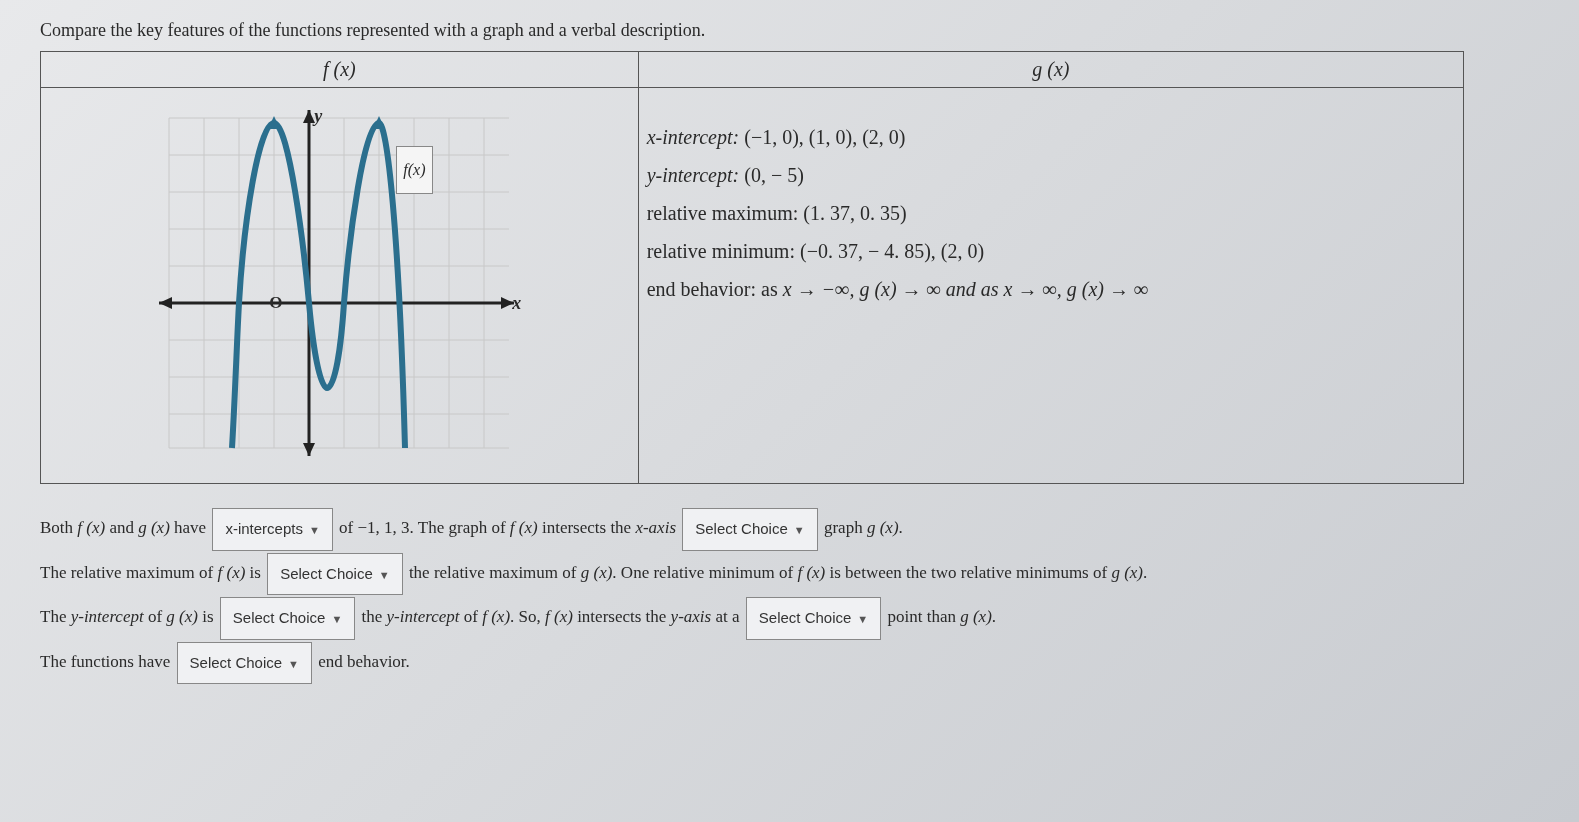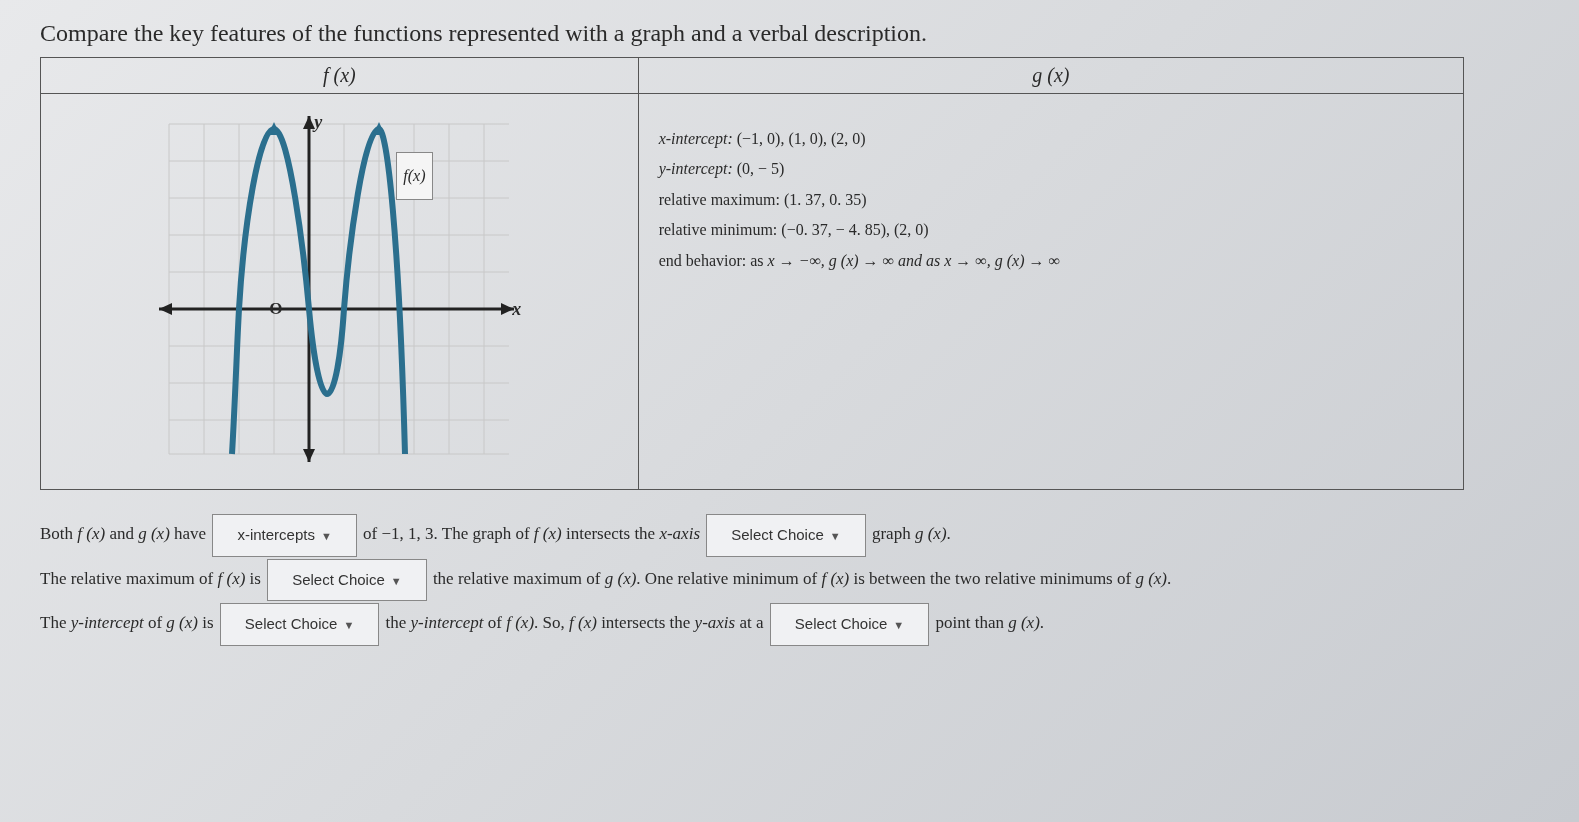--- a/index.html
+++ b/index.html
@@ -5,39 +5,39 @@
   * { margin: 0; padding: 0; box-sizing: border-box; }
   body {
     font-family: Georgia, 'Times New Roman', serif;
     background: linear-gradient(135deg, #e8e9eb 0%, #d8dadd 50%, #c8cbd0 100%);
     padding: 20px 40px;
     width: 1579px;
     height: 822px;
     color: #2a2a2a;
     font-size: 17px;
   }
-  .prompt { margin-bottom: 10px; font-size: 24px; }
+  .prompt { margin-bottom: 10px; font-size: 18px; }
   .comparison-table {
     border: 1px solid #555;
     border-collapse: collapse;
     width: 95%;
     margin-left: 0;
   }
   .comparison-table td {
     border: 1px solid #555;
     vertical-align: top;
   }
   .header-cell {
     text-align: center;
     font-style: italic;
     font-size: 20px;
     padding: 6px;
   }
   .fx-cell { width: 42%; padding: 10px; text-align: center; }
-  .gx-cell { width: 58%; padding: 30px 20px; font-size: 16px; line-height: 1.9; }
+  .gx-cell { width: 58%; padding: 30px 8px; font-size: 20px; line-height: 1.9; }
   .math-i { font-style: italic; }
   .graph-wrap {
     display: inline-block;
     position: relative;
     width: 380px;
     height: 370px;
   }
   .grid-svg { display: block; }
   .y-label { position: absolute; top: 8px; left: 165px; font-style: italic; font-weight: bold; font-size: 18px; }
   .x-label { position: absolute; top: 195px; right: 8px; font-style: italic; font-weight: bold; font-size: 18px; }
@@ -51,21 +51,21 @@
     font-style: italic;
     font-size: 16px;
   }
   .o-label { position: absolute; top: 195px; left: 120px; font-weight: bold; }
   .answers { margin-top: 24px; line-height: 2.3; font-size: 17px; }
   .answers p { margin-bottom: 2px; }
   .select-box {
     display: inline-block;
     border: 1px solid #888;
     background: #f0f1f3;
-    padding: 3px 24px;
+    padding: 3px 12px;
     font-family: Arial, sans-serif;
     font-size: 15px;
     color: #333;
     vertical-align: middle;
     margin: 0 2px;
     cursor: pointer;
   }
   .select-box .chev {
     display: inline-block;
     margin-left: 6px;
@@ -165,13 +165,18 @@
     <span class="select-box"><span>Select Choice</span><span class="chev">▼</span></span>
     <span> the relative maximum of </span><span class="fn">g (x)</span><span>. One relative minimum of </span><span class="fn">f (x)</span><span> is between the two relative minimums of </span><span class="fn">g (x)</span><span>.</span>
   </p>
   <p>
     <span>The </span><span class="fn">y-intercept</span><span> of </span><span class="fn">g (x)</span><span> is </span>
     <span class="select-box"><span>Select Choice</span><span class="chev">▼</span></span>
     <span> the </span><span class="fn">y-intercept</span><span> of </span><span class="fn">f (x)</span><span>. So, </span><span class="fn">f (x)</span><span> intersects the </span><span class="fn">y-axis</span><span> at a </span>
     <span class="select-box"><span>Select Choice</span><span class="chev">▼</span></span>
     <span> point than </span><span class="fn">g (x)</span><span>.</span>
   </p>
+  <p>
+    <span>The functions have </span>
+    <span class="select-box"><span>Select Choice</span><span class="chev">▼</span></span>
+    <span> end behavior.</span>
+  </p>
 </div>
 
 </body></html>

